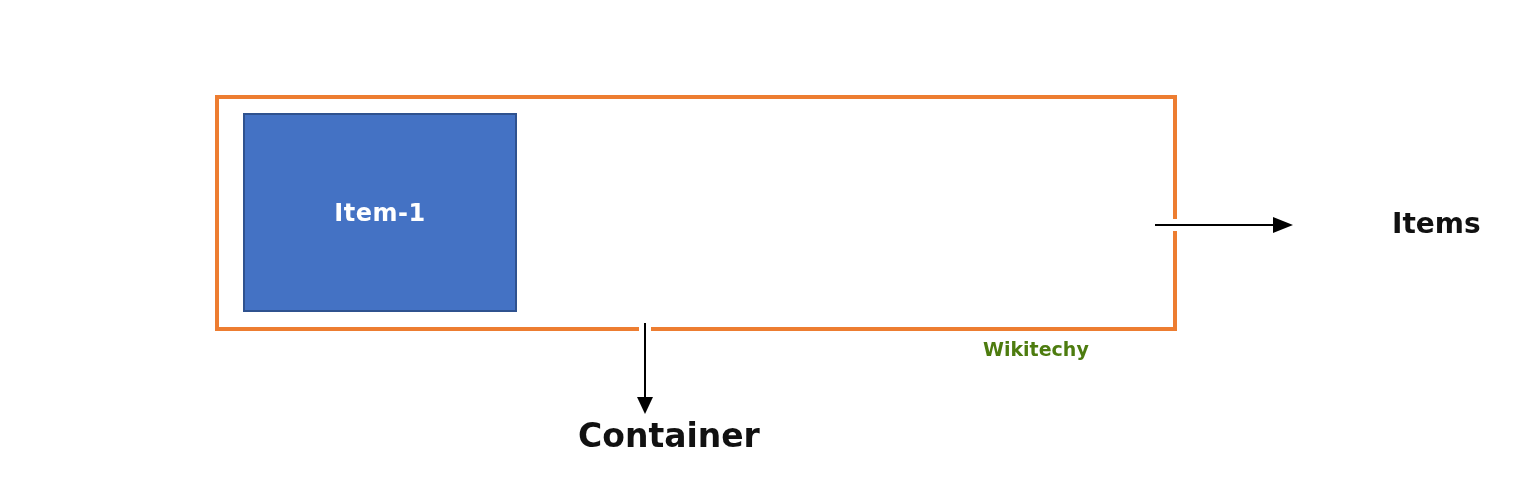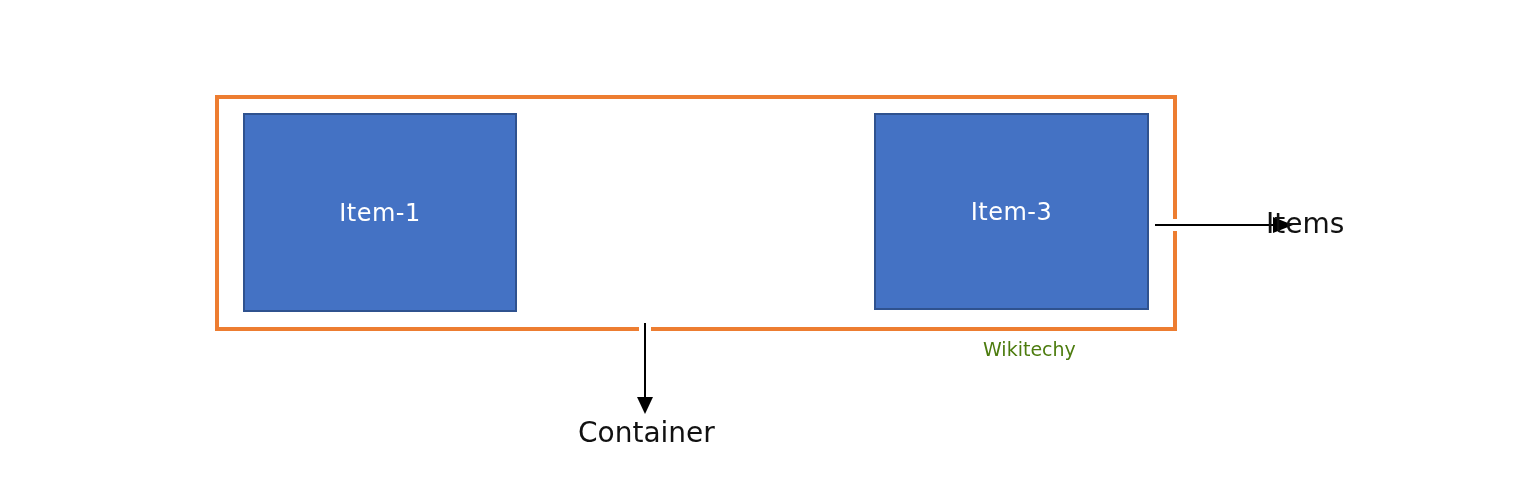--- a/index.html
+++ b/index.html
@@ -7,20 +7,21 @@
     padding: 0;
     background: #ffffff;
     font-family: "DejaVu Sans", "Liberation Sans", sans-serif;
   }
   .canvas {
     position: relative;
     width: 1536px;
     height: 480px;
     background: #ffffff;
     overflow: hidden;
+    font-weight: bold;
   }
   * { box-sizing: border-box; }
 
   
   .flex-container {
     position: absolute;
     left: 215px;
     top: 95px;
     width: 962px;
     height: 236px;
@@ -92,32 +93,32 @@
     width: 0;
     height: 0;
     border-top: 17px solid #000000;
     border-left: 8px solid transparent;
     border-right: 8px solid transparent;
   }
 
   
   .label-items {
     position: absolute;
-    left: 1266px;
+    left: 1392px;
     top: 207px;
     font-size: 28px;
     color: #111111;
   }
   .label-container {
     position: absolute;
     left: 578px;
     top: 416px;
     width: 120px;
     text-align: center;
-    font-size: 28px;
+    font-size: 33px;
     color: #111111;
   }
   .watermark {
     position: absolute;
     left: 983px;
     top: 338px;
     font-size: 19px;
     color: #4d7c0f;
   }
 </style>
@@ -126,23 +127,20 @@
 
 <div class="canvas">
 
   <div class="flex-container"></div>
 
   <div class="flex-item item-1">
     <span class="item-label">Item-1</span>
   </div>
 
 
-  <div class="flex-item item-3">
-    <span class="item-label">Item-3</span>
-  </div>
 
   <div class="arrow-right-line"></div>
   <div class="arrow-right-head"></div>
 
   <div class="label-items">Items</div>
 
   <div class="arrow-down-line"></div>
   <div class="arrow-down-head"></div>
 
   <div class="label-container">Container</div>

